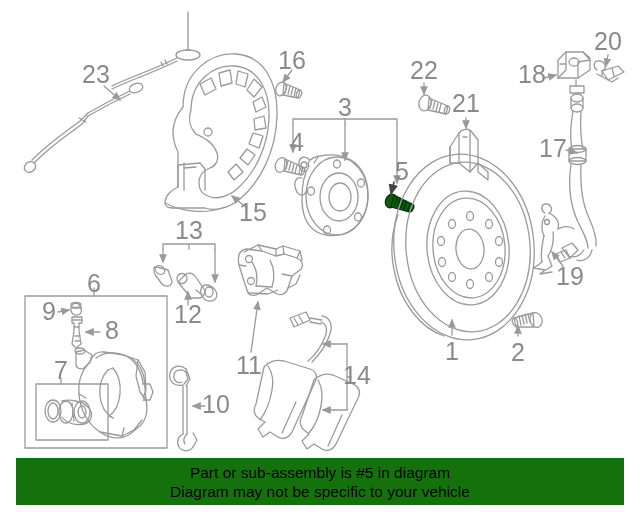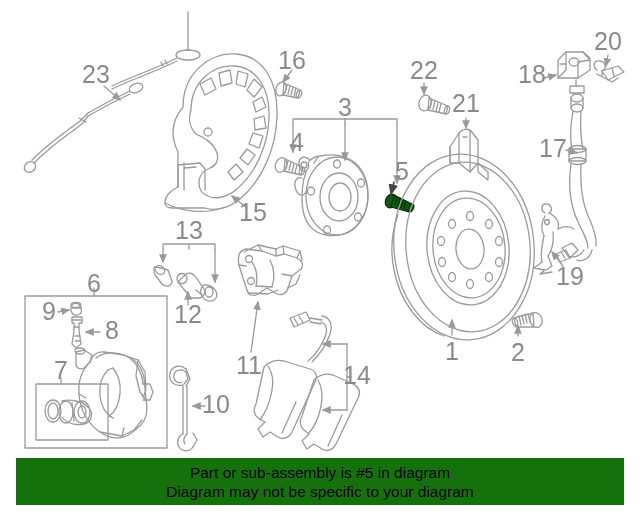--- a/index.html
+++ b/index.html
@@ -493,16 +493,16 @@
       <text class="callout-num" x="570" y="278">19</text>
       <text class="callout-num" x="608" y="43">20</text>
       <text class="callout-num" x="466" y="105">21</text>
       <text class="callout-num" x="424" y="72">22</text>
       <text class="callout-num" x="96" y="76">23</text>
     </g>
   </svg>
 
   <div id="notice-banner">
     <div class="notice-line">Part or sub-assembly is #5 in diagram</div>
-    <div class="notice-line">Diagram may not be specific to your diagram</div>
+    <div class="notice-line">Diagram may not be specific to your vehicle</div>
   </div>
 
 </div>
 
 </body></html>

